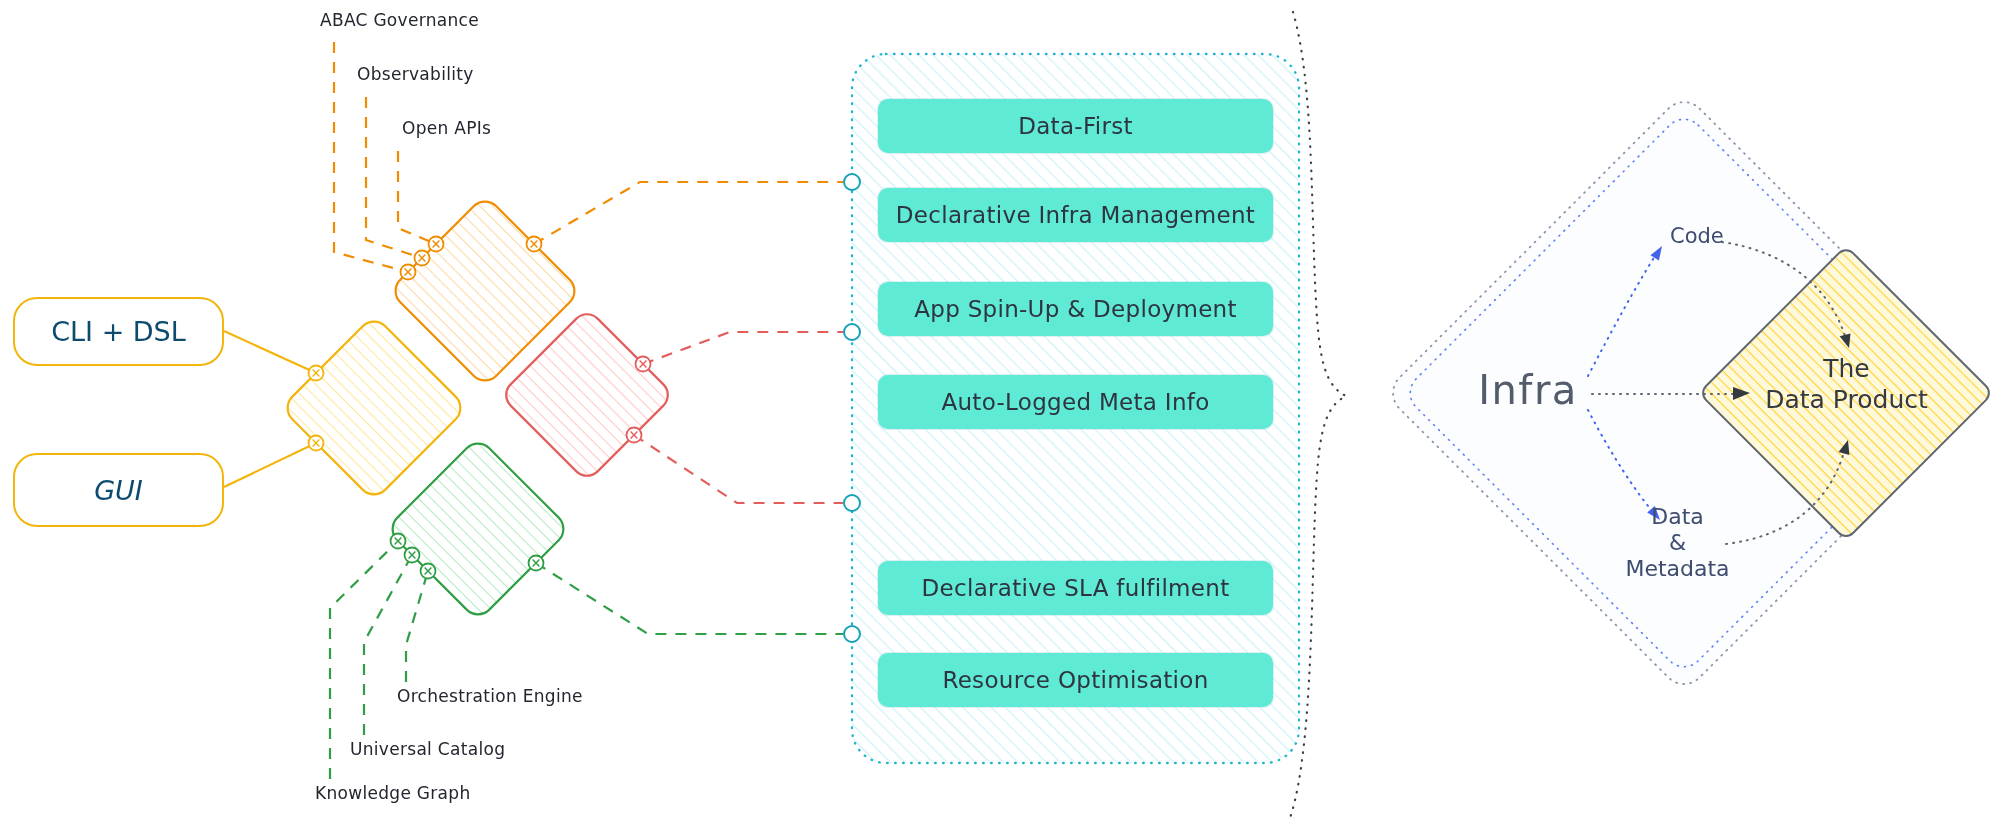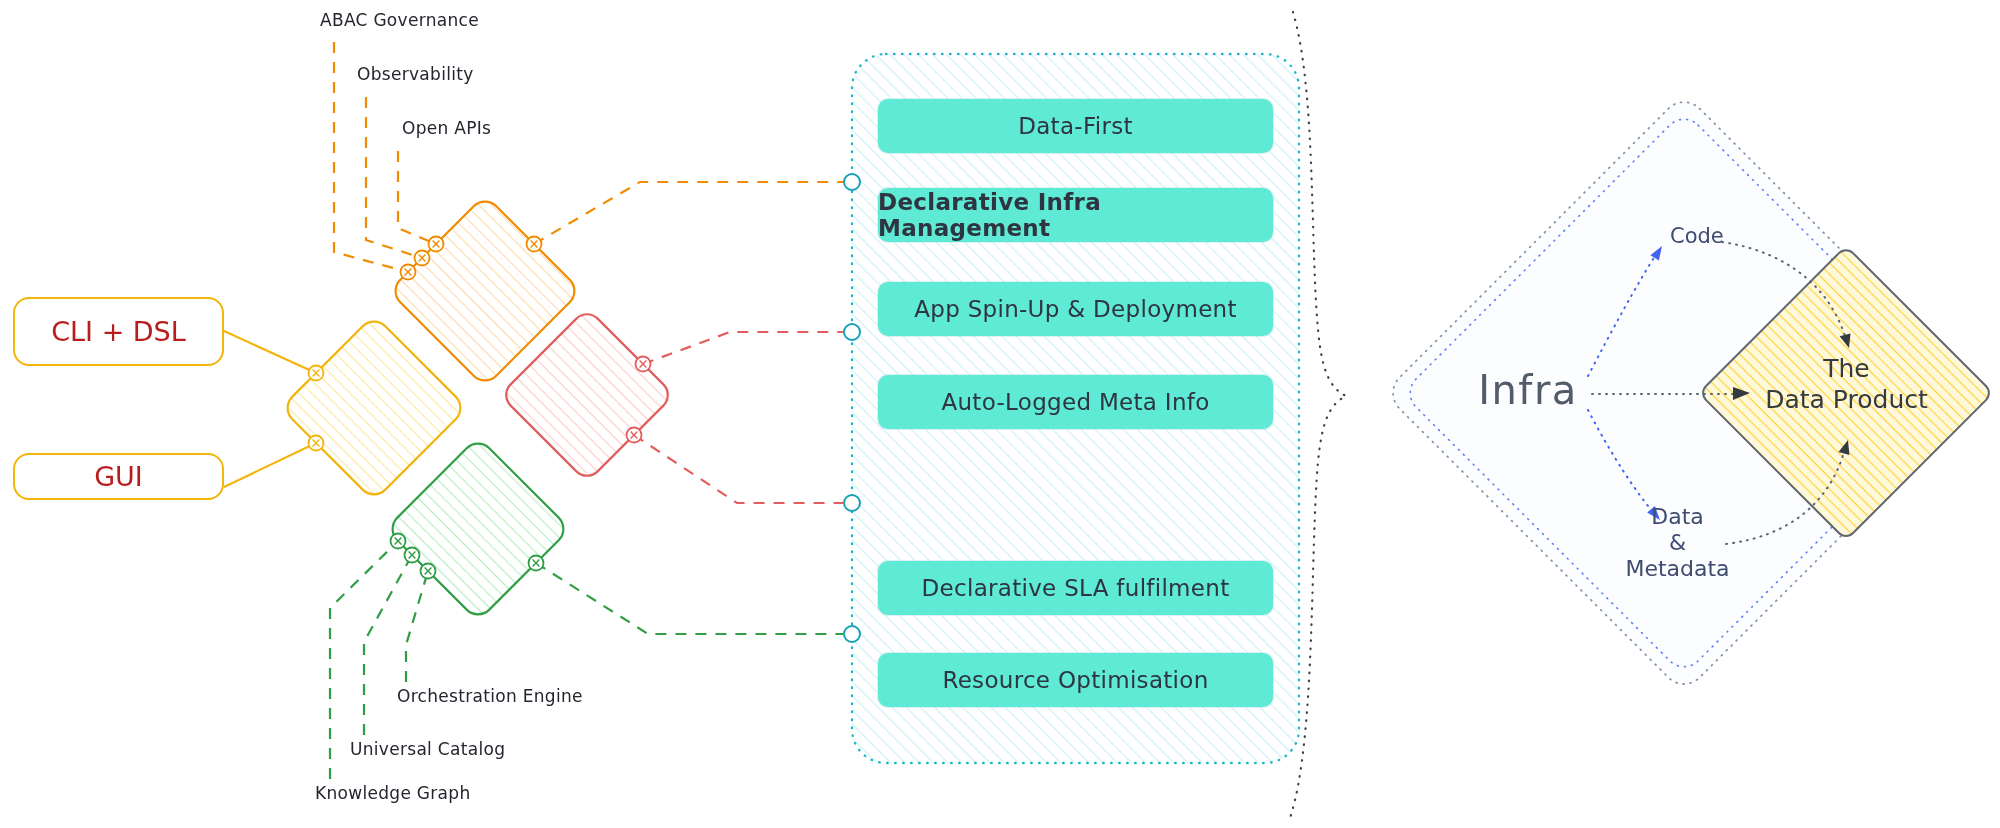--- a/index.html
+++ b/index.html
@@ -1,22 +1,22 @@
 <!DOCTYPE html>
 <html><head>
 <meta charset="utf-8">
 <style>
   * { margin:0; padding:0; box-sizing:border-box; }
   html,body { background:#ffffff; }
   body { font-family:"DejaVu Sans", sans-serif; }
   .canvas { position:relative; width:2000px; height:828px; background:#ffffff; overflow:hidden; }
   .canvas > svg { position:absolute; left:0; top:0; z-index:1; }
   .lbl { position:absolute; color:#23262e; font-size:17px; white-space:nowrap; z-index:2; letter-spacing:.3px; }
-  .pill { position:absolute; border:2.5px solid #f3b50b; border-radius:16px; background:#ffffff;
-          display:flex; align-items:center; justify-content:center; font-size:27px; color:#b91c1c; z-index:2; }
+  .pill { position:absolute; border:2.5px solid #f3b50b; border-radius:24px; background:#ffffff;
+          display:flex; align-items:center; justify-content:center; font-size:27px; color:#0c4a6e; z-index:2; }
   .cap { position:absolute; left:878px; width:395px; height:54px; background:#5eead4; border-radius:10px;
          display:flex; align-items:center; justify-content:center; font-size:23px; color:#2e3440; z-index:2;
          box-shadow:0 0 0 1px rgba(160,215,225,.35); letter-spacing:.3px; }
   .preline { white-space:pre-line; text-align:center; }
   .infra-lbl { position:absolute; left:1438px; top:367px; width:180px; text-align:center; font-size:40px;
                color:#525c6b; letter-spacing:1.5px; z-index:2; }
   .code-lbl { position:absolute; left:1670px; top:224px; font-size:21px; color:#3f4c70; z-index:2; }
   .dm-lbl { position:absolute; left:1605px; top:504px; width:145px; font-size:22px; line-height:1.18;
             color:#3f4c70; z-index:2; }
   .prod-lbl { position:absolute; left:1754px; top:353px; width:185px; font-size:25px; line-height:1.25;
@@ -127,28 +127,28 @@
       <polygon points="1849,348 1839.6,336.3 1850.5,333.4" fill="#343a40"></polygon>
       <polygon points="1848,440 1849.4,454.9 1838.5,451.9" fill="#343a40"></polygon>
     </g>
   </svg>
 
   <div class="lbl" style="left:320px; top:10px;">ABAC Governance</div>
   <div class="lbl" style="left:357px; top:64px;">Observability</div>
   <div class="lbl" style="left:402px; top:118px;">Open APIs</div>
 
   <div class="pill" style="left:13px; top:297px; width:211px; height:69px;">CLI + DSL</div>
-  <div class="pill" style="left:13px; top:453px; width:211px; height:47px;">GUI</div>
+  <div class="pill" style="left:13px; top:453px; width:211px; height:74px;font-style:italic;">GUI</div>
 
   <div class="lbl" style="left:397px; top:686px;">Orchestration Engine</div>
   <div class="lbl" style="left:350px; top:739px;">Universal Catalog</div>
   <div class="lbl" style="left:315px; top:783px;">Knowledge Graph</div>
 
   <div class="cap" style="top:99px;">Data-First</div>
-  <div class="cap" style="top:188px;font-weight:bold;">Declarative Infra Management</div>
+  <div class="cap" style="top:188px;">Declarative Infra Management</div>
   <div class="cap" style="top:282px;">App Spin-Up &amp; Deployment</div>
   <div class="cap" style="top:375px;">Auto-Logged Meta Info</div>
   <div class="cap" style="top:561px;">Declarative SLA fulfilment</div>
   <div class="cap" style="top:653px;">Resource Optimisation</div>
 
   <div class="infra-lbl">Infra</div>
   <div class="code-lbl">Code</div>
   <div class="dm-lbl preline">Data
 &amp;
 Metadata</div>

